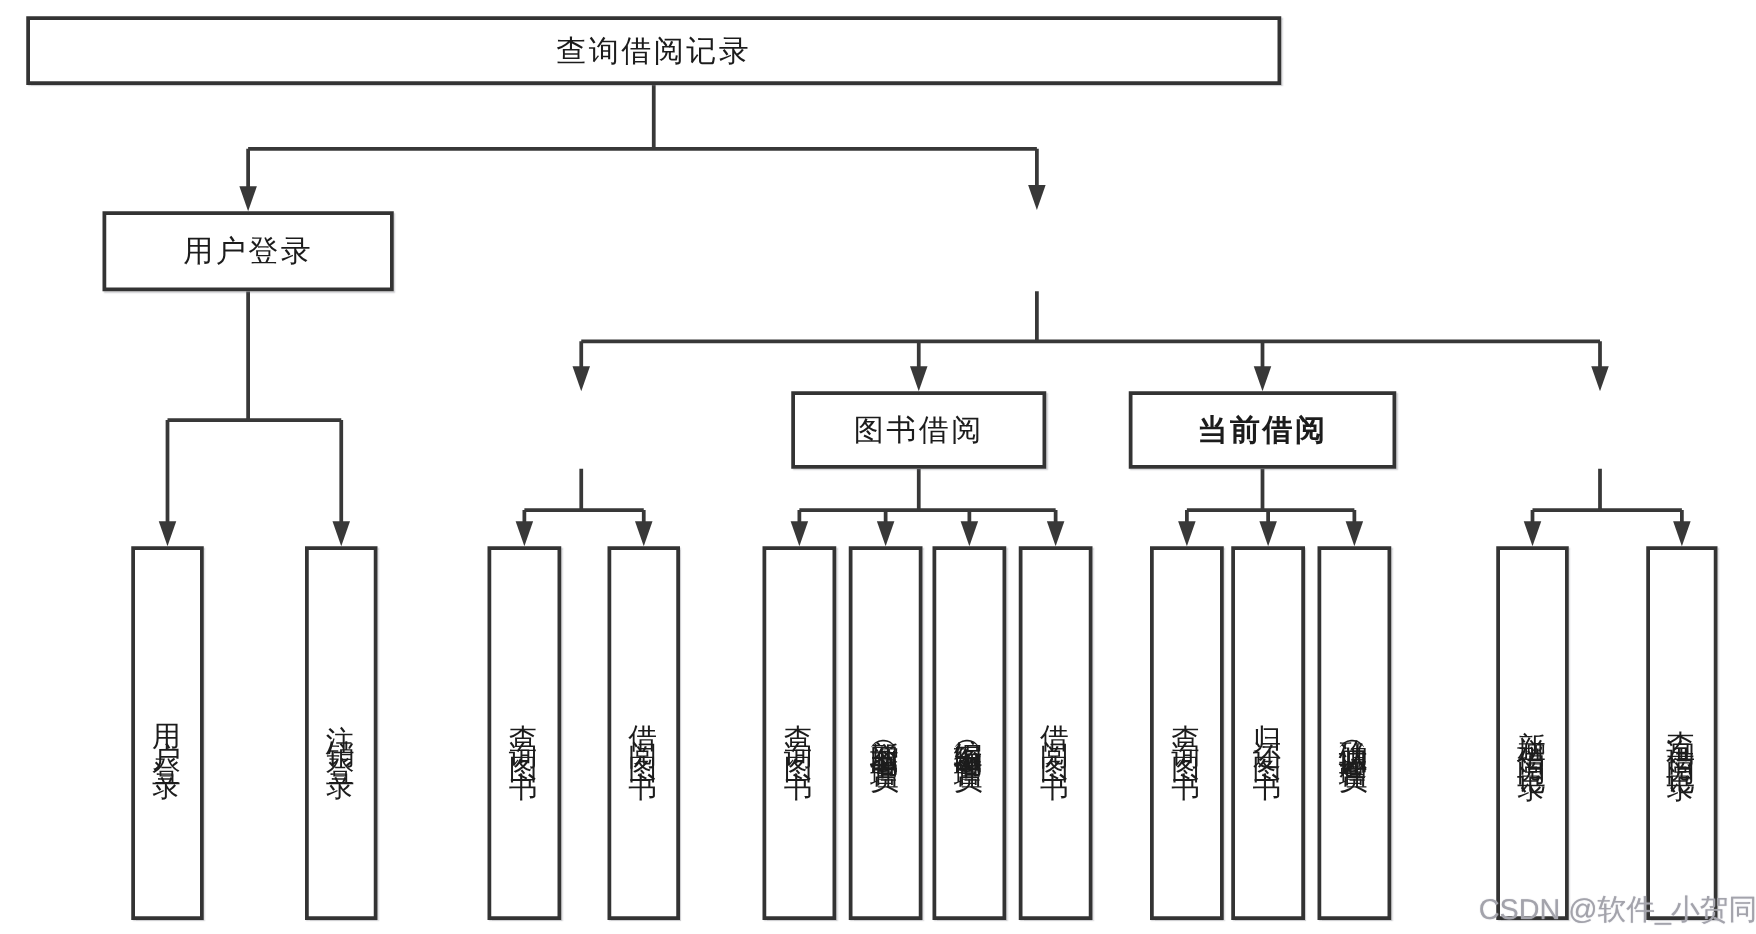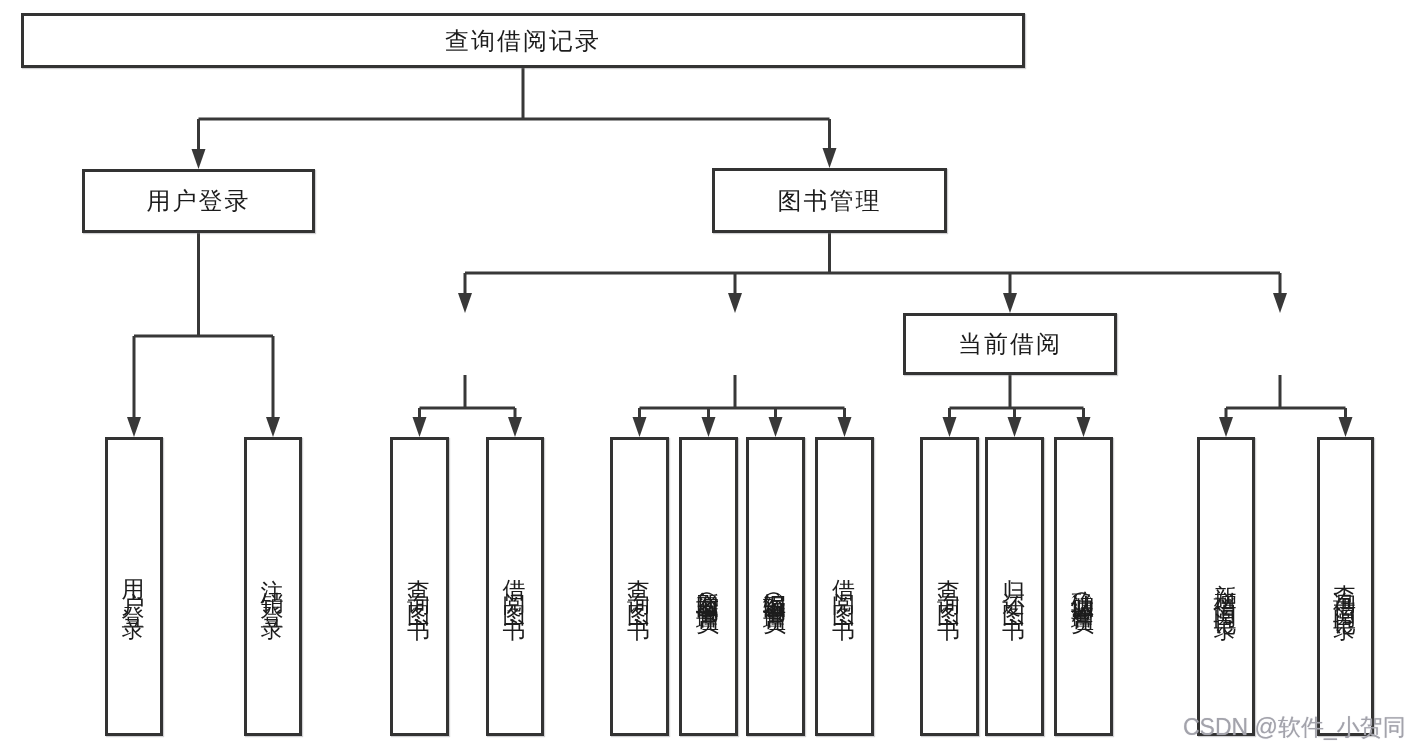--- a/index.html
+++ b/index.html
@@ -111,25 +111,25 @@
     </g>
   </svg>
 
   <div class="node" style="left:21px; top:13px; width:1004px; height:55px;">
     <span class="lbl">查询借阅记录</span>
   </div>
 
   <div class="node" style="left:82px; top:169px; width:233px; height:64px;">
     <span class="lbl">用户登录</span>
   </div>
-  <div class="node" style="left:712px; top:168px; width:235px; height:65px;">
-    <span class="lbl">图书管理</span>
+
+  <div class="node" style="left:633px; top:313px; width:204px; height:62px;">
+    <span class="lbl">图书借阅</span>
   </div>
-
-  <div class="node" style="left:903px; top:313px; width:214px; height:62px;">
+  <div class="node" style="left:903px; top:313px; width:214px; height:62px;font-weight:bold;">
     <span class="lbl">当前借阅</span>
   </div>
 
   <div class="node leaf" style="left:105px; width:58px;">
     <span class="lbl len4">用户登录</span>
   </div>
   <div class="node leaf" style="left:244px; width:58px;">
     <span class="lbl len4">注销登录</span>
   </div>
 

